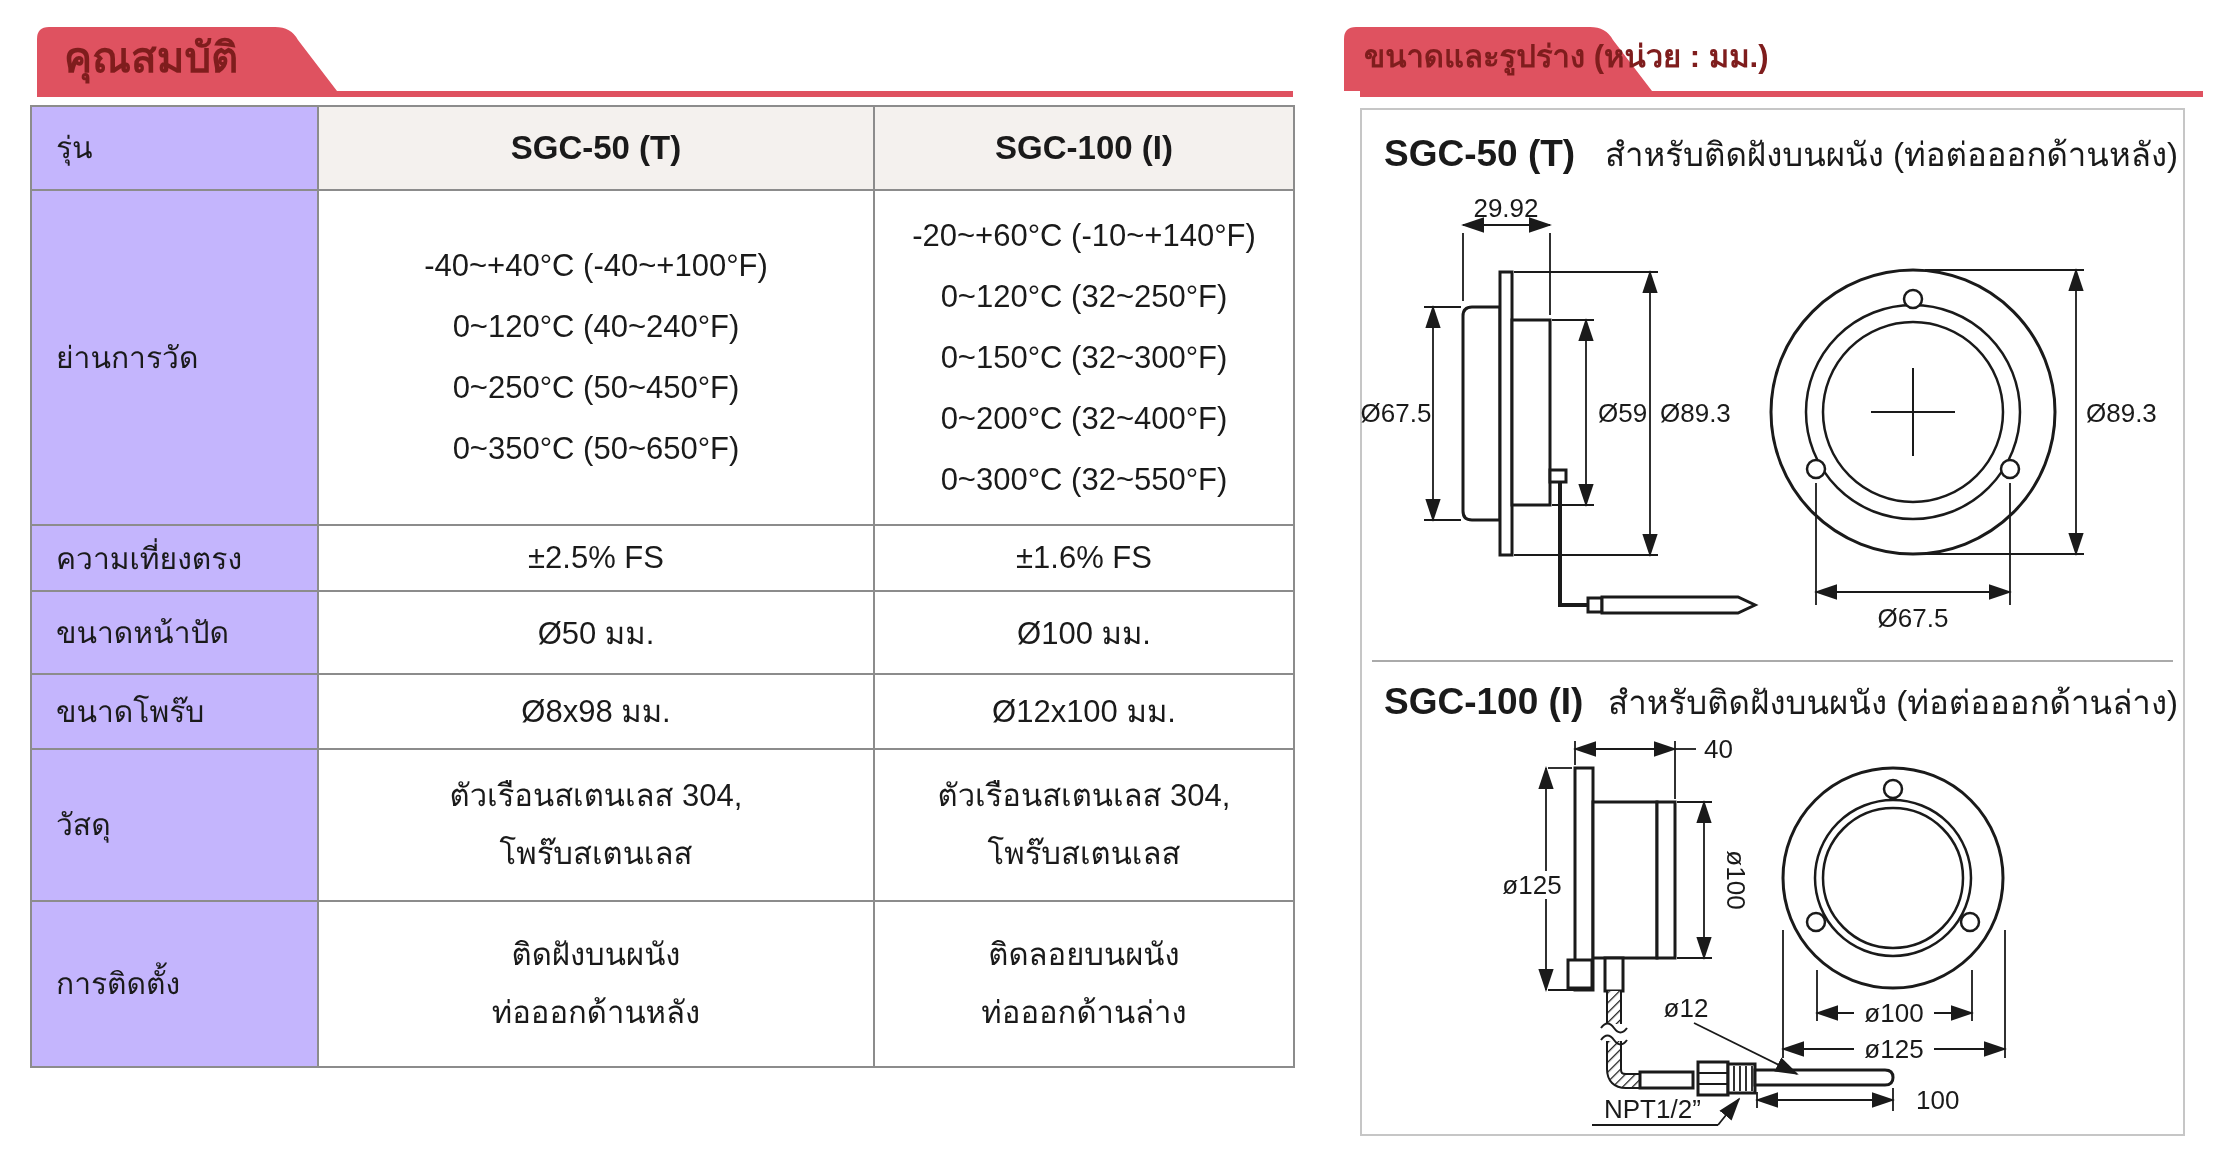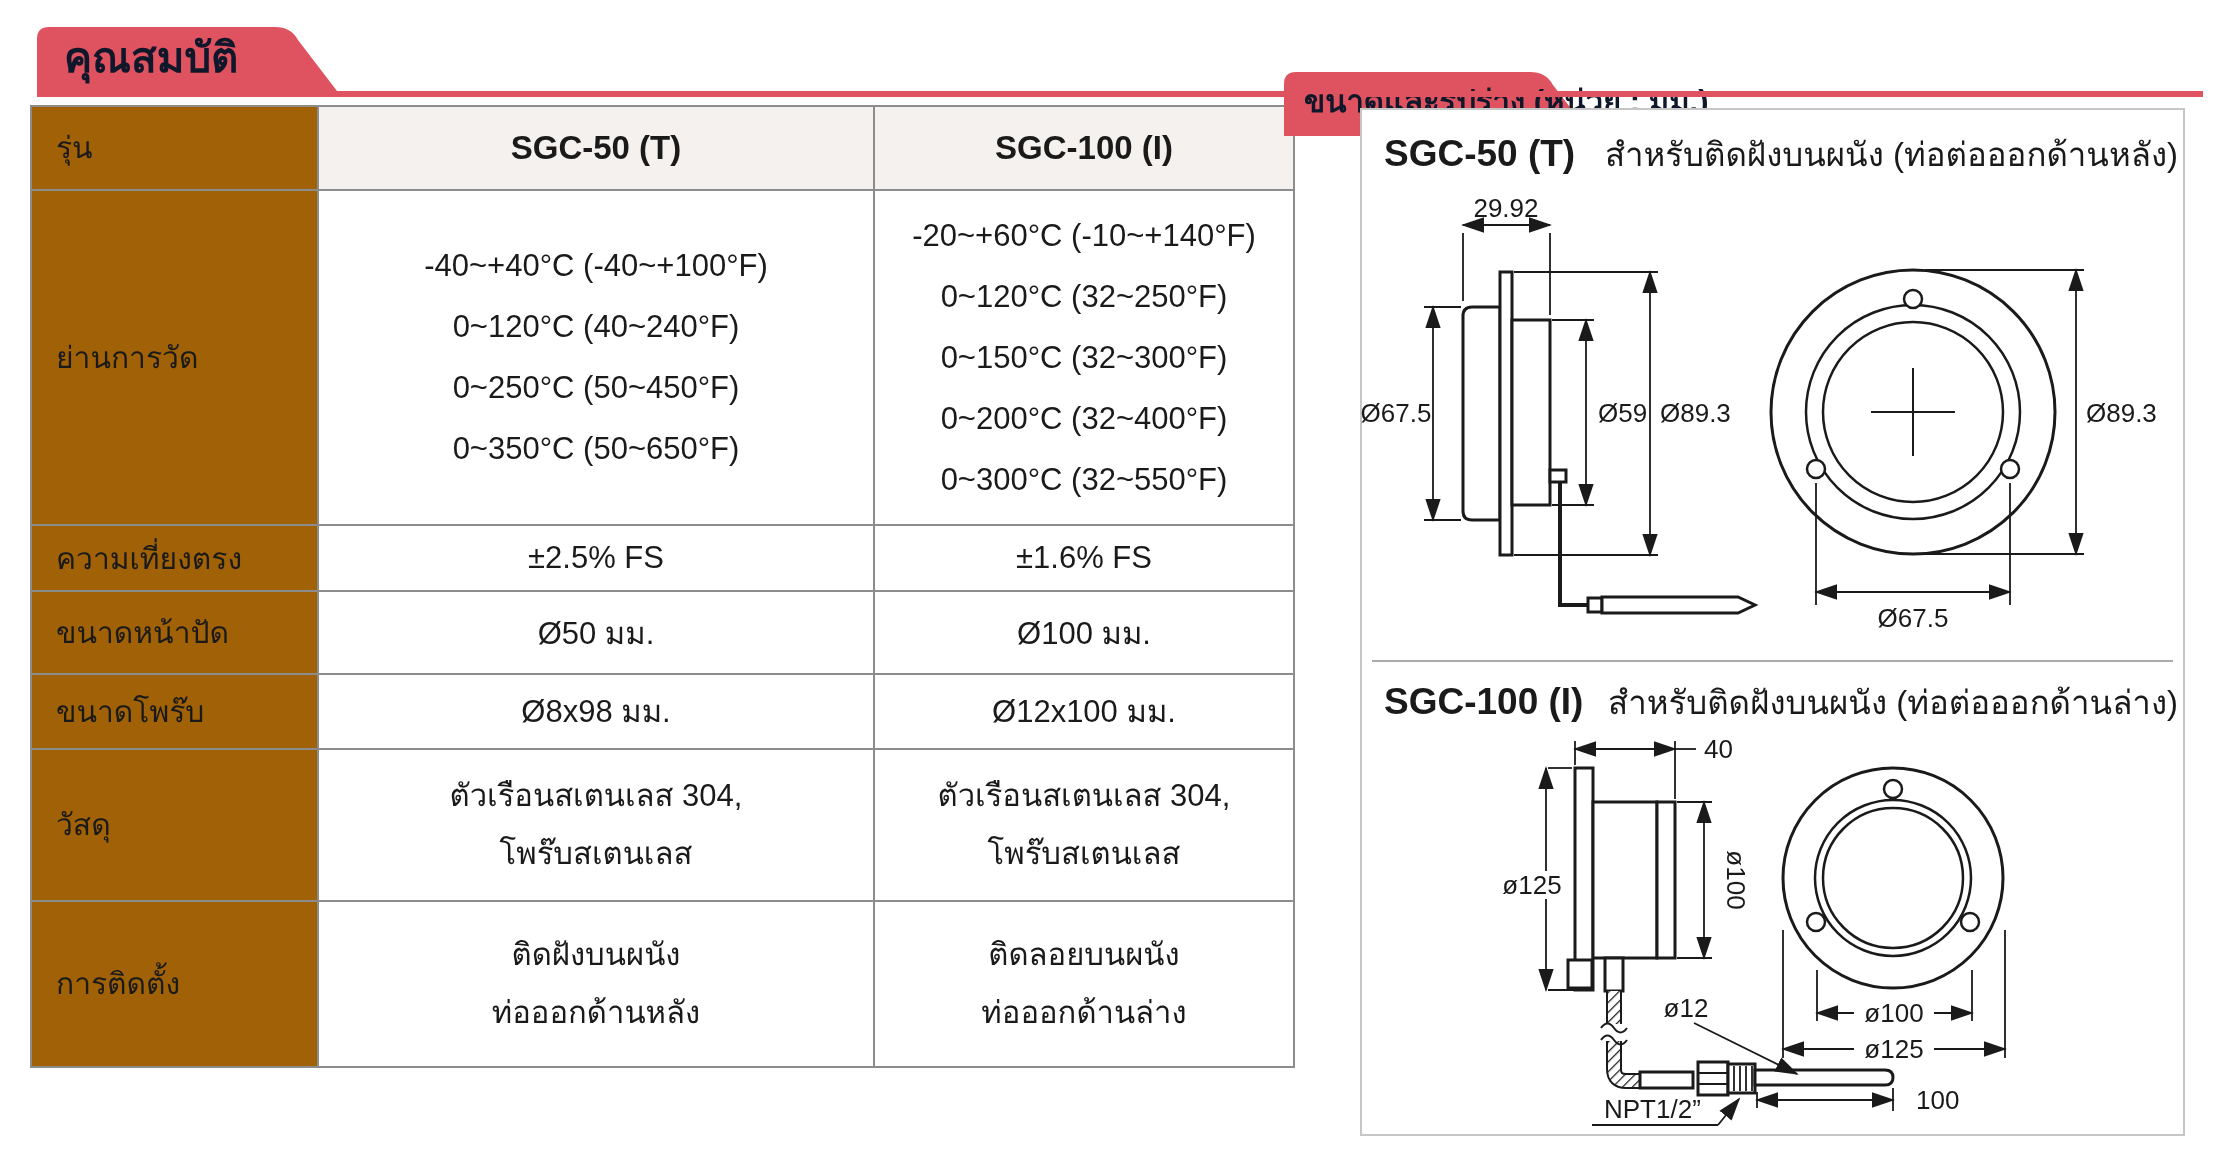--- a/index.html
+++ b/index.html
@@ -2,35 +2,35 @@
 <html><head>
 <meta charset="utf-8">
 <style>
   html,body{margin:0;padding:0;background:#ffffff;}
   .page{position:relative;width:2214px;height:1160px;background:#ffffff;overflow:hidden;
         font-family:"Liberation Sans",sans-serif;color:#1a1a1a;}
 
   
   .banner{position:absolute;height:64px;}
   .banner svg{position:absolute;left:0;top:0;}
-  .banner .banner-text{position:relative;display:block;color:#0f172a;font-weight:bold;
+  .banner .banner-text{position:relative;display:block;color:#7f1d1d;font-weight:bold;
         white-space:nowrap;}
   .banner-left{left:37px;top:27px;width:300px;}
   .banner-left .banner-text{padding-left:27px;line-height:62px;font-size:42px;}
-  .banner-right{left:1284px;top:27px;width:308px;margin-top:45px;}
+  .banner-right{left:1344px;top:27px;width:308px;}
   .banner-right .banner-text{padding-left:20px;line-height:60px;font-size:31px;}
   .redline{position:absolute;height:6px;background:#df5260;}
   .redline-left{left:37px;top:91px;width:1256px;}
   .redline-right{left:1360px;top:91px;width:843px;}
 
   
   table.spec{position:absolute;left:30px;top:105px;width:1263px;height:963px;
         border-collapse:collapse;table-layout:fixed;}
   table.spec td,table.spec th{border:2px solid #8c8c8c;vertical-align:middle;}
-  td.lbl,th.lbl{background:#a16207;text-align:left;padding-left:24px;font-size:30px;font-weight:normal;}
+  td.lbl,th.lbl{background:#c4b5fd;text-align:left;padding-left:24px;font-size:30px;font-weight:normal;}
   td.val{background:#ffffff;text-align:center;font-size:31px;}
   th.model{background:#f4f1ee;text-align:center;font-size:33px;font-weight:bold;}
   .ln{line-height:61px;}
   .ln2{line-height:58px;}
 
   
   .dimbox{position:absolute;left:1360px;top:108px;width:821px;height:1024px;
         border:2px solid #c6c6c6;background:#ffffff;}
   .sec-head{position:absolute;left:1384px;width:794px;display:flex;align-items:baseline;}
   .sec-head .model{font-size:37px;font-weight:bold;white-space:nowrap;}

